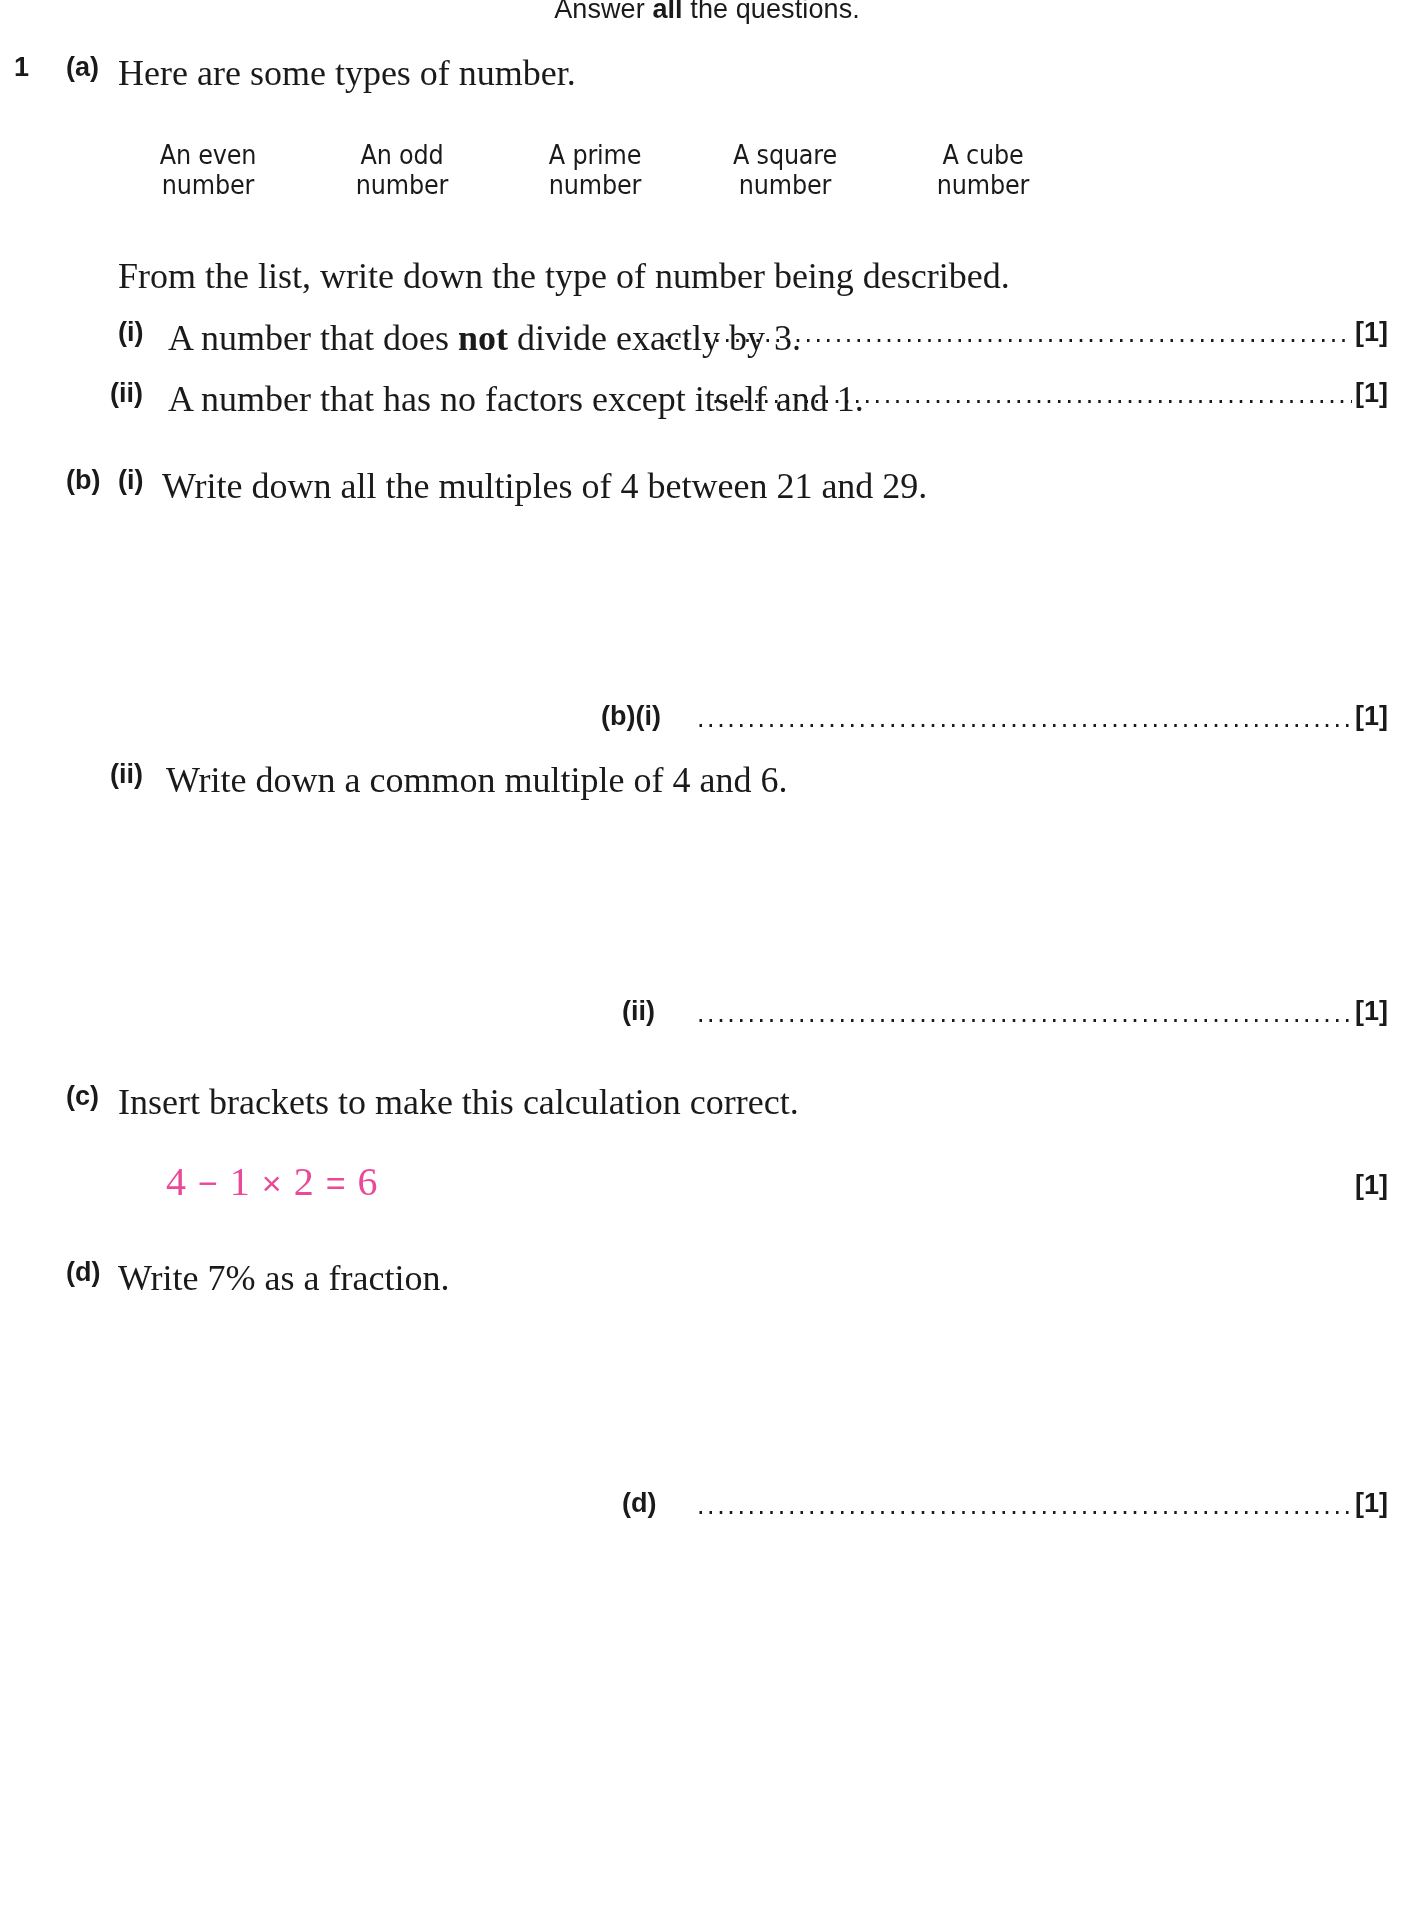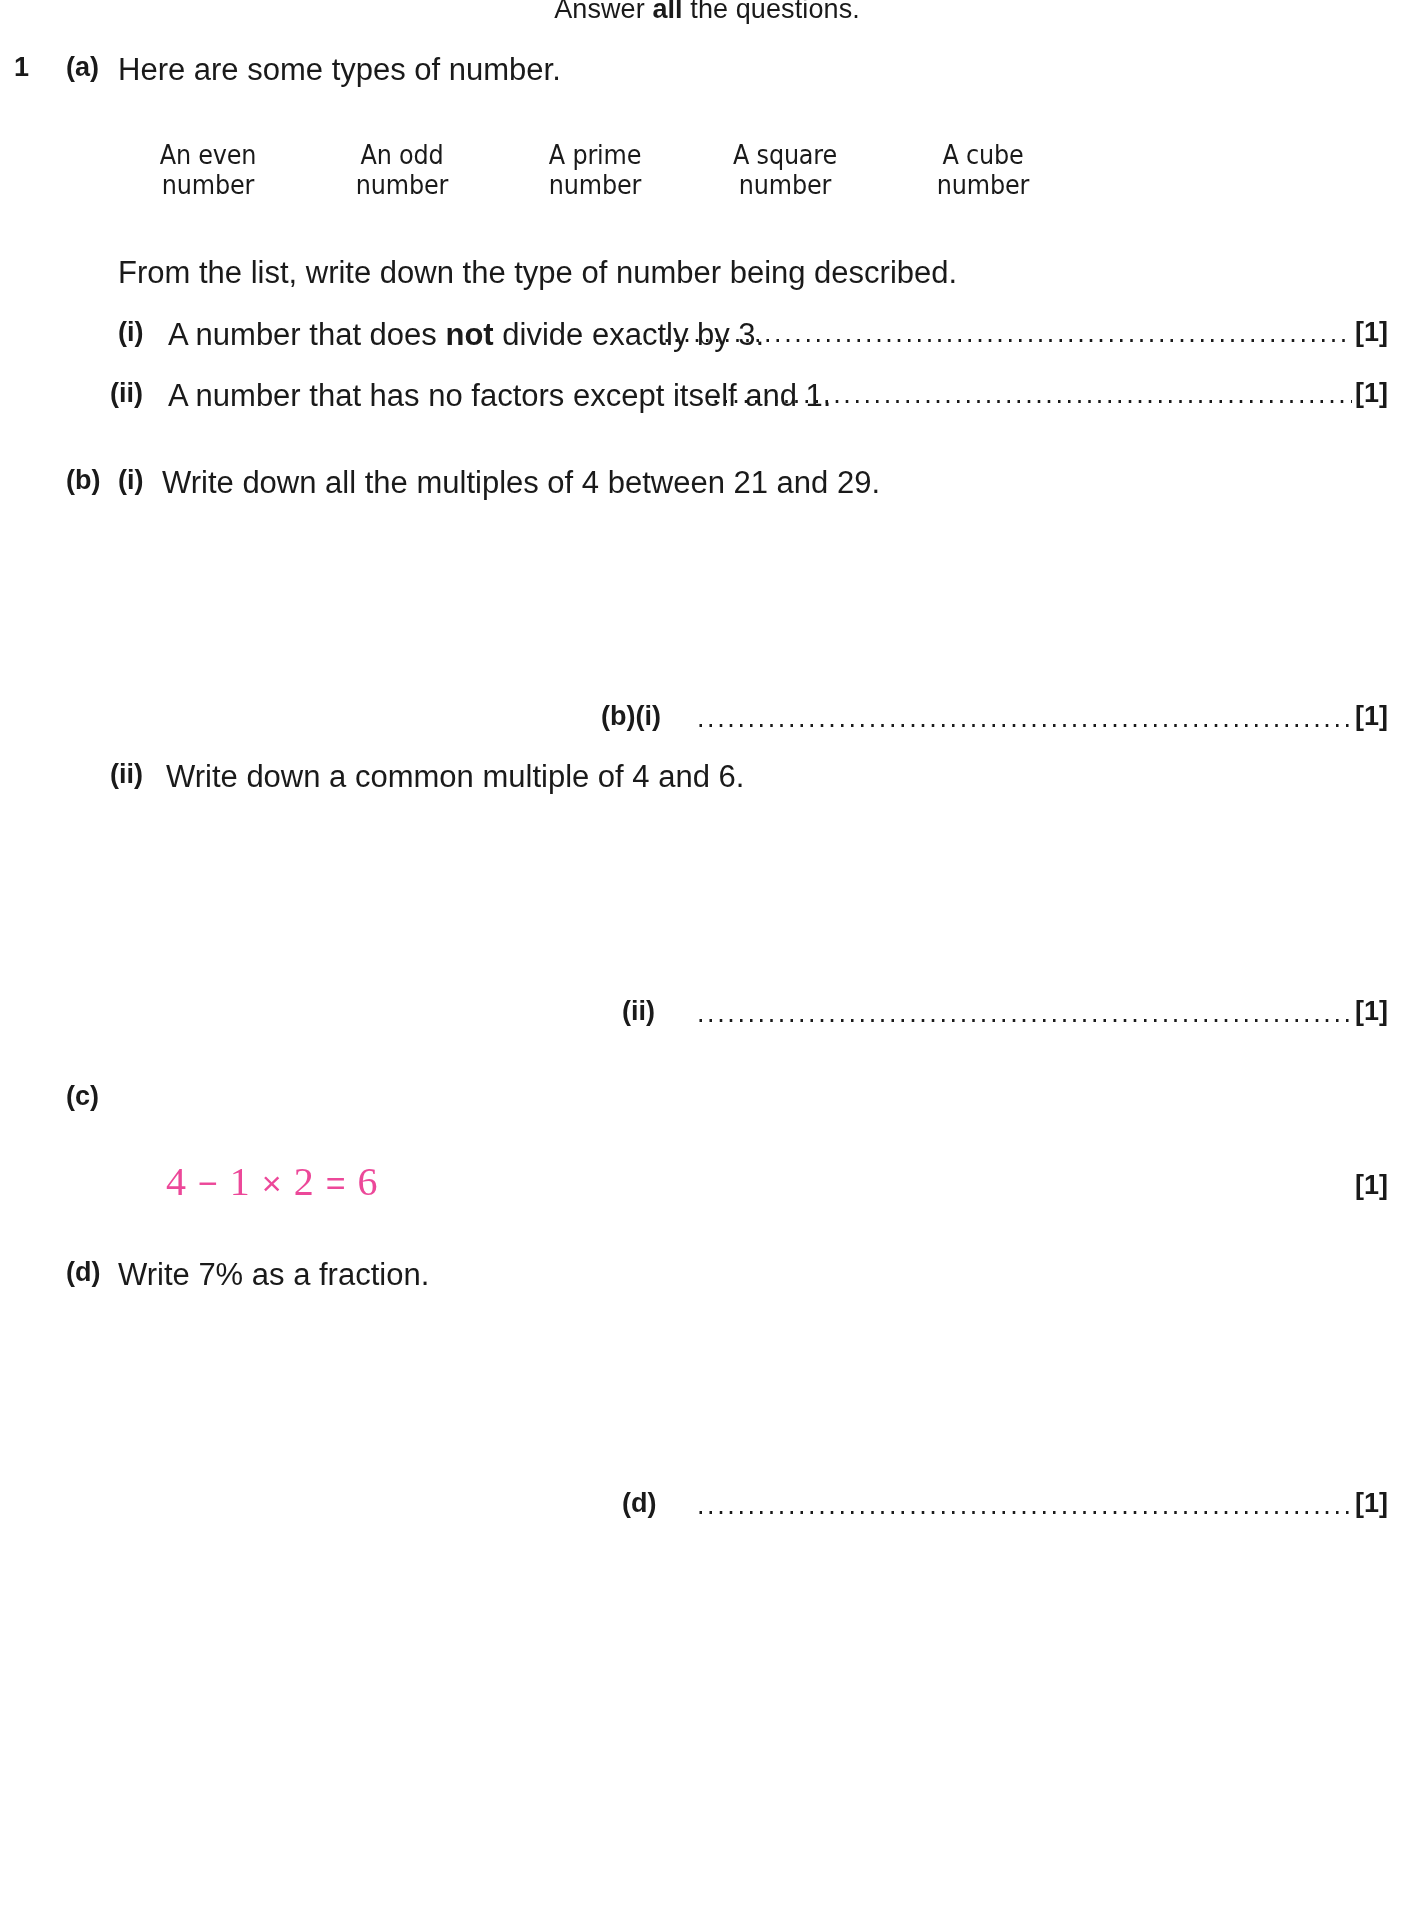--- a/index.html
+++ b/index.html
@@ -42,22 +42,23 @@
   }
   .part {
     font-size: 27px;
     font-weight: 700;
   }
   .romannum {
     font-size: 27px;
     font-weight: 700;
   }
   .body-text {
-    font-size: 31px;
+    font-size: 36px;
     font-weight: 400;
+    font-family: Liberation Serif, serif;
   }
   .body-text b { font-weight: 700; }
 
   
   .typeword {
     position: absolute;
     font-family: "DejaVu Sans", sans-serif;
     font-size: 26px;
     font-weight: 400;
     text-align: center;
@@ -152,20 +153,21 @@
   <div class="mark" style="left:1355px; top:701px;">[1]</div>
 
   <div class="abs romannum" style="left:110px; top:759px;">(ii)</div>
   <div class="abs body-text" style="left:166px; top:759px;">Write down a common multiple of 4 and 6.</div>
 
   <div class="abs part" style="left:622px; top:996px;">(ii)</div>
   <div class="dots" style="left:697px; top:998px; width:655px;">............................................................................................................................</div>
   <div class="mark" style="left:1355px; top:996px;">[1]</div>
 
   <div class="abs part" style="left:66px; top:1081px;">(c)</div>
+  <div class="abs body-text" style="left:118px; top:1081px;">Insert brackets to make this calculation correct.</div>
 
   <div class="equation" style="left:166px; top:1158px;">
     <span>4</span>
     <span class="op">−</span>
     <span>1</span>
     <span class="op">×</span>
     <span>2</span>
     <span class="op">=</span>
     <span>6</span>
   </div>

